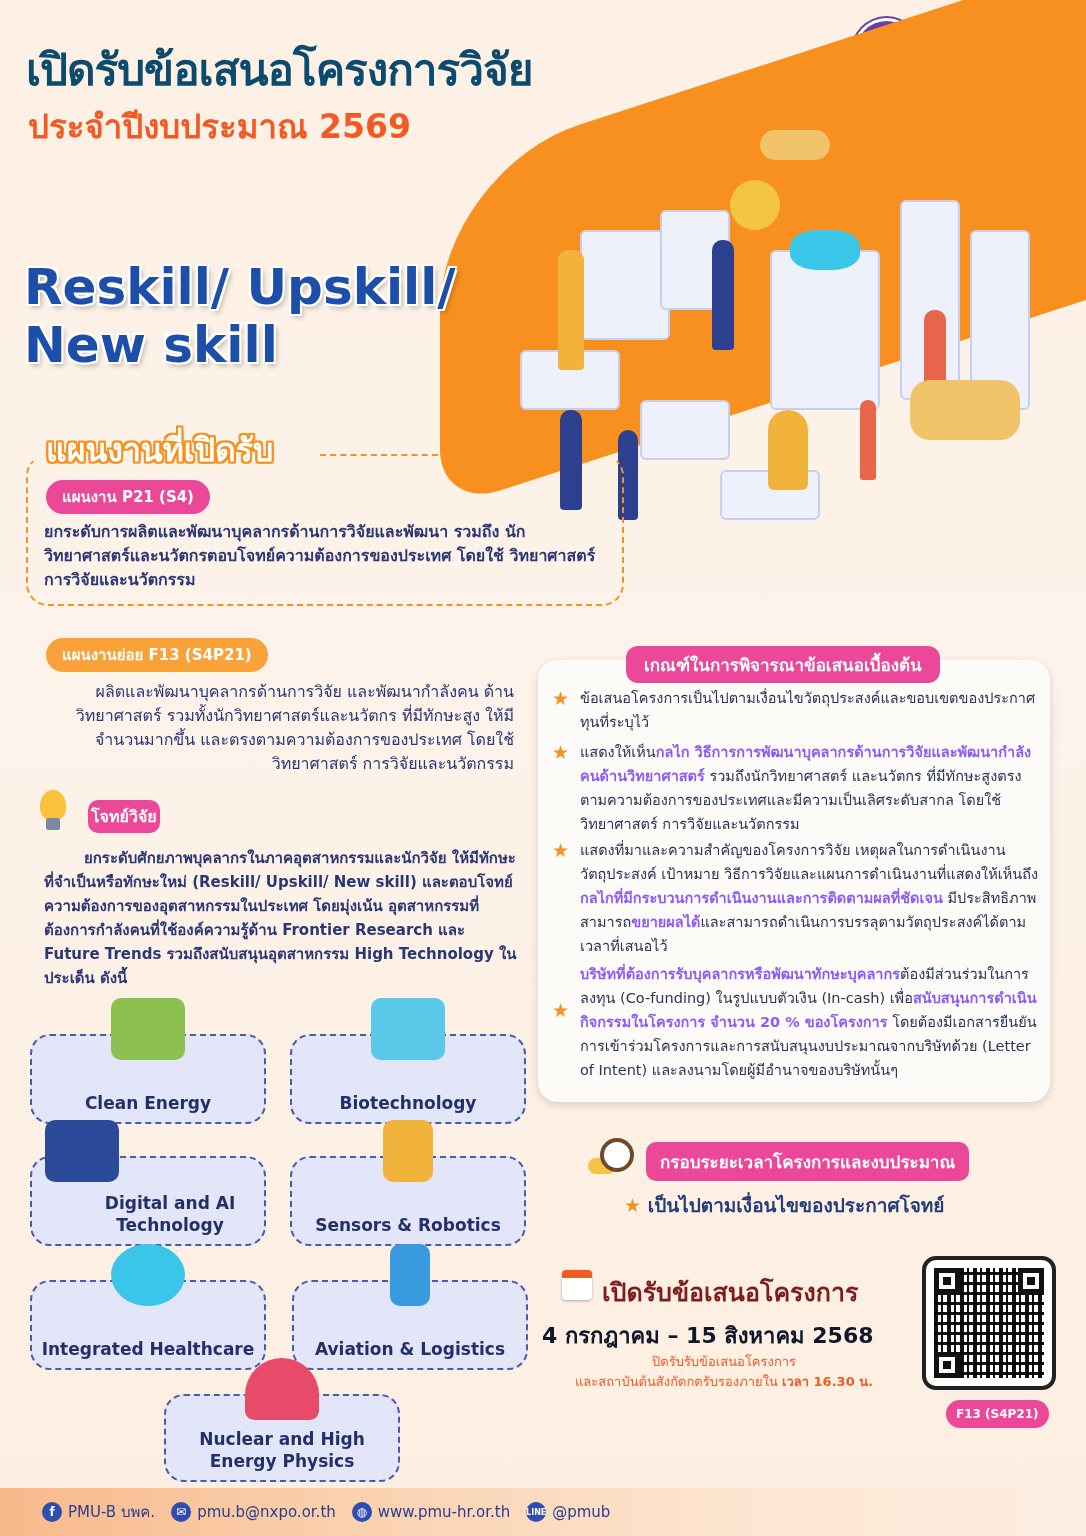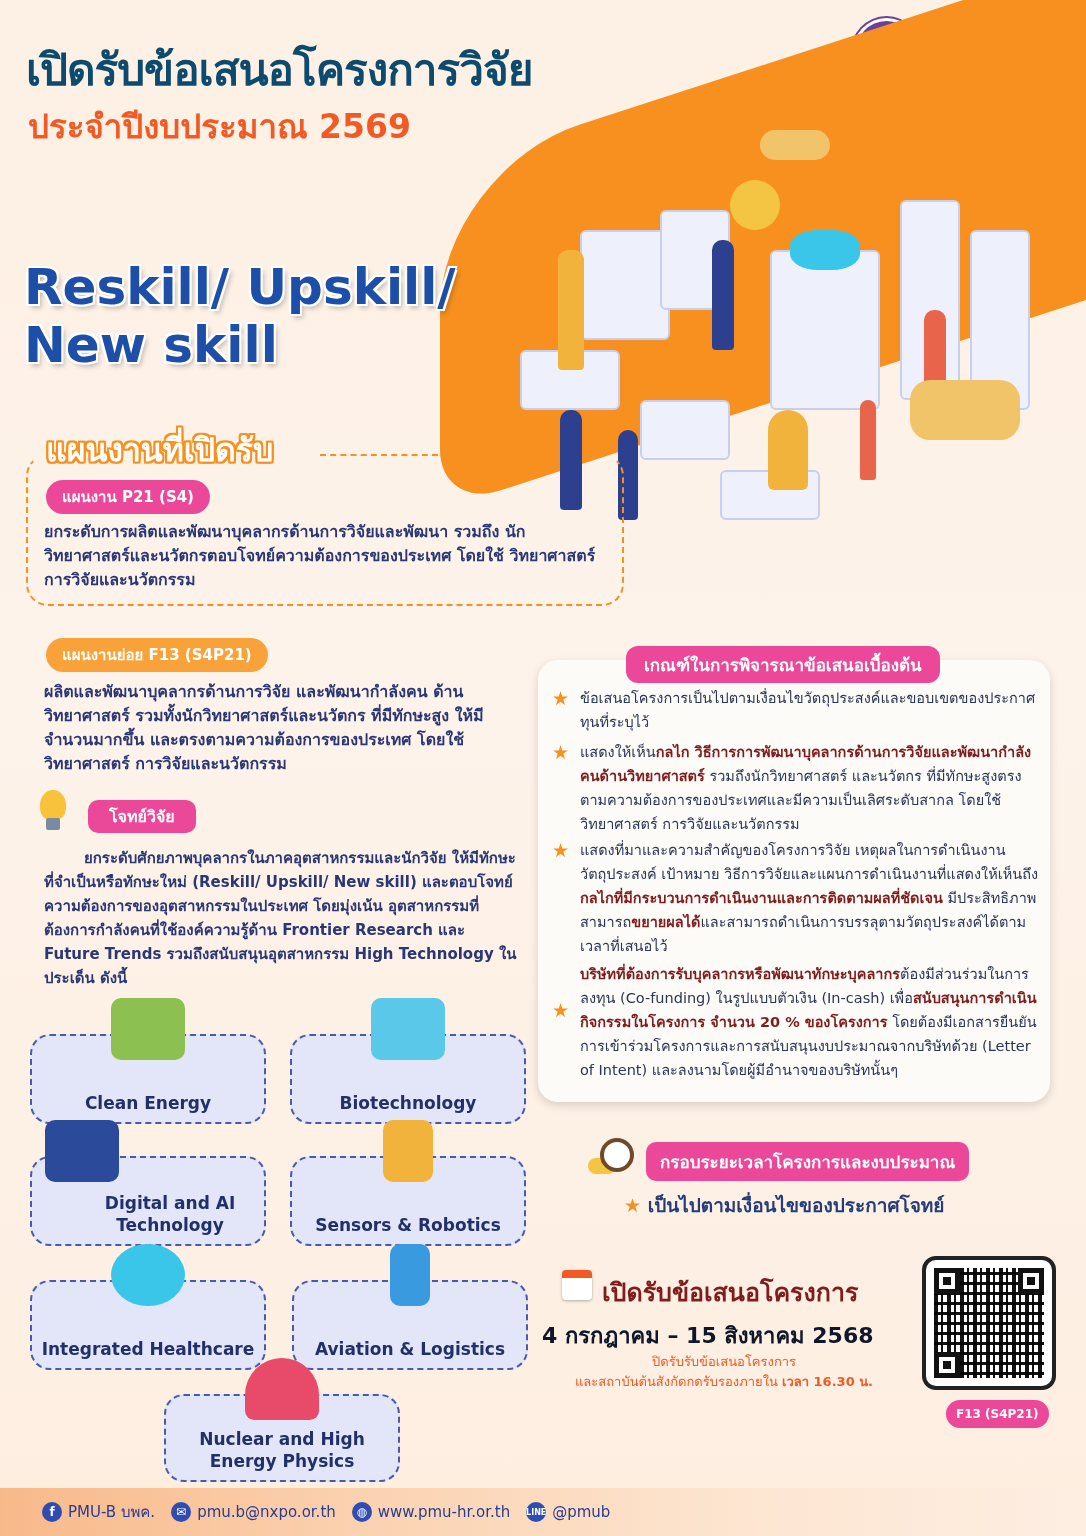--- a/index.html
+++ b/index.html
@@ -32,29 +32,29 @@
   .person{position:absolute;border-radius:10px 10px 4px 4px;}
 
   
   .plan-head{left:46px;top:424px;font-size:32px;font-weight:bold;color:#fff;
              text-shadow:2px 0 #f7901e,-2px 0 #f7901e,0 2px #f7901e,0 -2px #f7901e,2px 2px #f7901e,-2px -2px #f7901e,2px -2px #f7901e,-2px 2px #f7901e;}
   .plan-box{left:26px;top:454px;width:598px;height:152px;border:2px dashed #f7901e;border-radius:22px;border-top-color:transparent;}
   .plan-dash-top{left:320px;top:454px;width:240px;border-top:2px dashed #f7901e;}
   .pill{position:absolute;background:#ec4899;color:#fff;font-weight:bold;border-radius:18px;padding:5px 16px;white-space:nowrap;}
   .pill-light{background:#f9a23a;}
   .body-txt{position:absolute;font-size:16px;line-height:24px;color:#2a3775;font-weight:bold;}
-  .body-reg{font-weight:bold;}
+  .body-reg{font-weight:normal;text-align:right;}
 
   
   .crit-card{left:538px;top:660px;width:512px;height:442px;background:#fdfbf8;border-radius:20px;box-shadow:0 3px 10px rgba(0,0,0,.15);}
   .crit-pill{left:626px;top:646px;font-size:17px;padding:5px 18px;border-radius:12px;}
   .crit-item{position:absolute;left:552px;width:490px;font-size:14.5px;line-height:24px;color:#2b3556;}
   .crit-item .star{position:absolute;left:0;color:#f7901e;font-size:19px;}
   .crit-item .txt{padding-left:28px;display:block;}
-  .hl{color:#7f1d1d;font-weight:bold;}
+  .hl{color:#8b5cf6;font-weight:bold;}
 
   
   .time-pill{left:646px;top:1142px;font-size:17px;padding:6px 14px;border-radius:10px;}
   .alarm{left:600px;top:1138px;width:34px;height:34px;border-radius:50%;border:4px solid #6f4a2a;background:#fff;}
   .coins{left:588px;top:1158px;width:28px;height:16px;background:#f4c542;border-radius:8px;}
   .time-note{left:624px;top:1190px;font-size:19px;font-weight:bold;color:#253c78;}
   .time-note .s{color:#f7901e;}
 
   
   .open-title{left:602px;top:1272px;font-size:25px;font-weight:bold;color:#7f1d1d;}
@@ -68,21 +68,21 @@
     repeating-linear-gradient(90deg,#111 0 4px,#fff 4px 7px,#111 7px 9px,#fff 9px 13px),
     repeating-linear-gradient(0deg,#fff 0 3px,#111 3px 6px,#fff 6px 10px);
     background-blend-mode:multiply;position:relative;}
   .finder{position:absolute;width:26px;height:26px;border:5px solid #111;background:#fff;}
   .finder::after{content:"";position:absolute;left:4px;top:4px;width:8px;height:8px;background:#111;}
   .qr-pill{left:946px;top:1400px;font-size:12px;padding:7px 10px;}
 
   
   .bulb{left:40px;top:790px;width:26px;height:30px;background:#f9c23c;border-radius:50% 50% 40% 40%;}
   .bulb-base{left:46px;top:818px;width:14px;height:12px;background:#7a8aa0;border-radius:2px;}
-  .topic-pill{left:88px;top:800px;font-size:16px;padding:4px 21px;border-radius:10px;}
+  .topic-pill{left:88px;top:800px;font-size:16px;padding:4px 3px;border-radius:10px;}
 
   
   .card{position:absolute;width:236px;height:90px;border:2px dashed #4a5aa8;border-radius:20px;background:#e3e6f8;display:flex;align-items:flex-end;justify-content:center;padding-bottom:8px;text-align:center;}
   .card-label{font-size:17px;font-weight:bold;color:#22306a;line-height:22px;}
   .card-icon{position:absolute;top:-38px;left:50%;transform:translateX(-50%);width:74px;height:62px;border-radius:10px;}
 
   
   .footer{left:0;top:1488px;width:1086px;height:48px;background:linear-gradient(90deg,#f8b98a 0%,#fbd3b2 35%,#fde6d2 70%,#fdeee2 100%);display:flex;align-items:center;padding-left:42px;gap:16px;}
   .f-item{display:flex;align-items:center;gap:6px;font-size:15px;color:#2a3c8f;}
   .f-ic{width:20px;height:20px;border-radius:50%;background:#2f4cb0;color:#fff;font-size:12px;display:flex;align-items:center;justify-content:center;font-weight:bold;}

